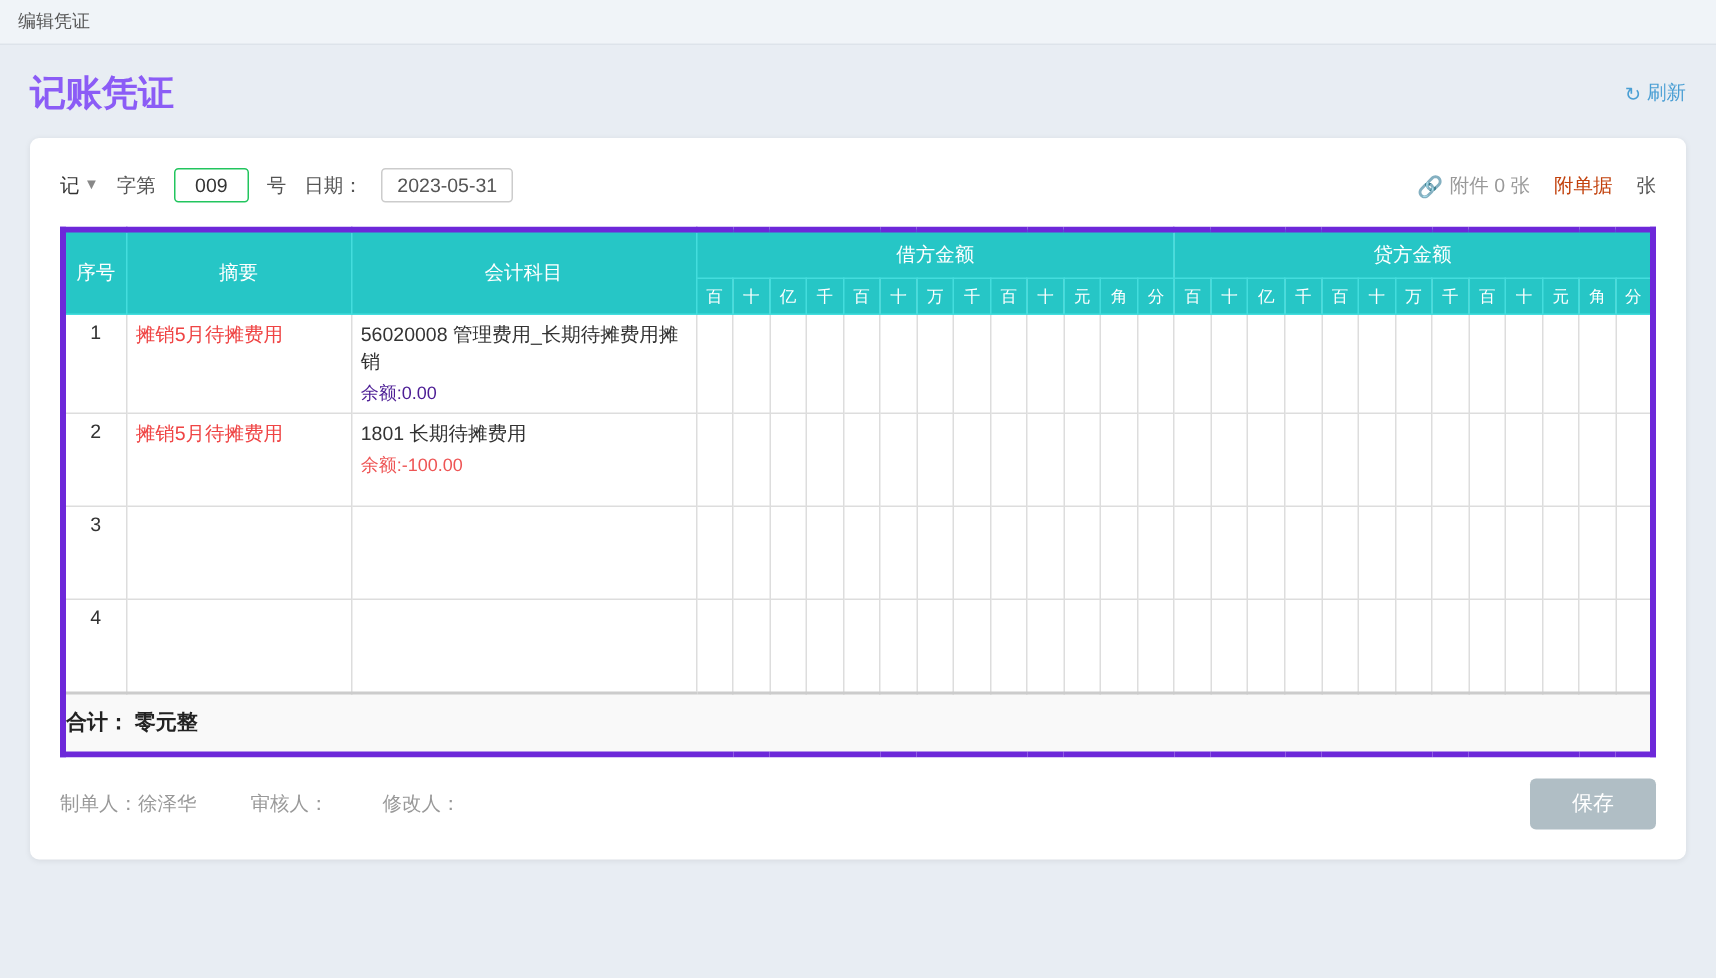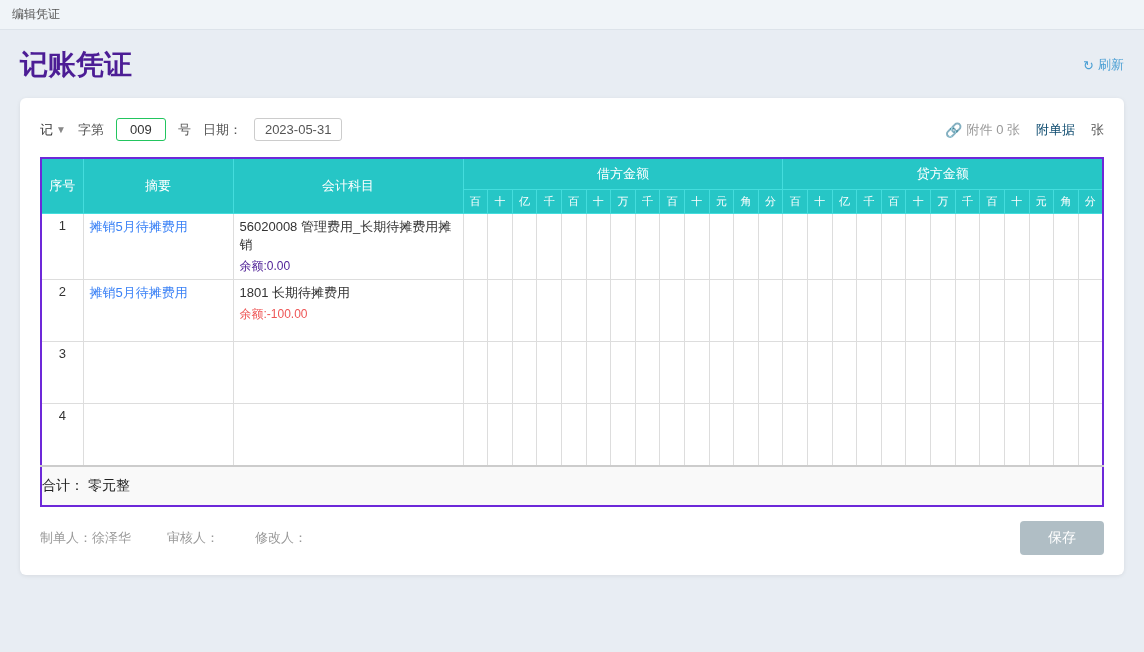--- a/index.html
+++ b/index.html
@@ -21,23 +21,23 @@
       background: #e8edf3;
       min-height: 652px;
     }
     .page-header {
       display: flex;
       justify-content: space-between;
       align-items: center;
       margin-bottom: 14px;
     }
     .page-title {
-      font-size: 28px;
+      font-size: 24px;
       font-weight: bold;
-      color: #4c1d95;
+      color: #8b5cf6;
     }
     .refresh-btn {
       display: flex;
       align-items: center;
       gap: 4px;
       color: #4a9fd4;
       cursor: pointer;
       font-size: 13px;
       background: none;
       border: none;
@@ -97,33 +97,33 @@
       align-items: center;
       gap: 4px;
       color: #999;
       cursor: pointer;
       font-size: 13px;
     }
     .attachment-btn .clip-icon {
       font-size: 14px;
     }
     .single-doc-btn {
-      color: #0c4a6e;
+      color: #c2410c;
       cursor: pointer;
       text-align: right;
     }
     .zhang-label {
       color: #555;
     }
 
     
     .voucher-table {
       width: 100%;
       border-collapse: collapse;
-      border: 2px solid #6d28d9;
+      border: 4px solid #6d28d9;
       table-layout: fixed;
     }
     .voucher-table thead tr:first-child th {
       background: #26c6c6;
       color: #fff;
       text-align: center;
       padding: 6px 2px;
       border: 1px solid #4dd;
       font-weight: normal;
       font-size: 13px;
@@ -153,21 +153,21 @@
       height: 62px;
       font-size: 13px;
     }
     .cell-seq {
       text-align: center;
       vertical-align: middle;
       color: #333;
     }
     .cell-summary {
       vertical-align: top;
-      color: #3b82f6;
+      color: #ef4444;
       margin-left: 39px;
     }
     .cell-account {
       vertical-align: top;
       color: #333;
     }
     .balance-text {
       font-size: 12px;
       color: #4c1d95;
       margin-top: 4px;
@@ -182,21 +182,21 @@
       padding: 0;
       font-size: 12px;
     }
 
     
     .total-row td {
       background: #f9f9f9;
       border-top: 2px solid #ccc;
       padding: 10px 0;
       font-size: 14px;
-      font-weight: normal;
+      font-weight: bold;
       color: #222;
     }
 
     
     .bottom-info {
       display: flex;
       align-items: center;
       gap: 36px;
       margin-top: 14px;
       color: #999;

